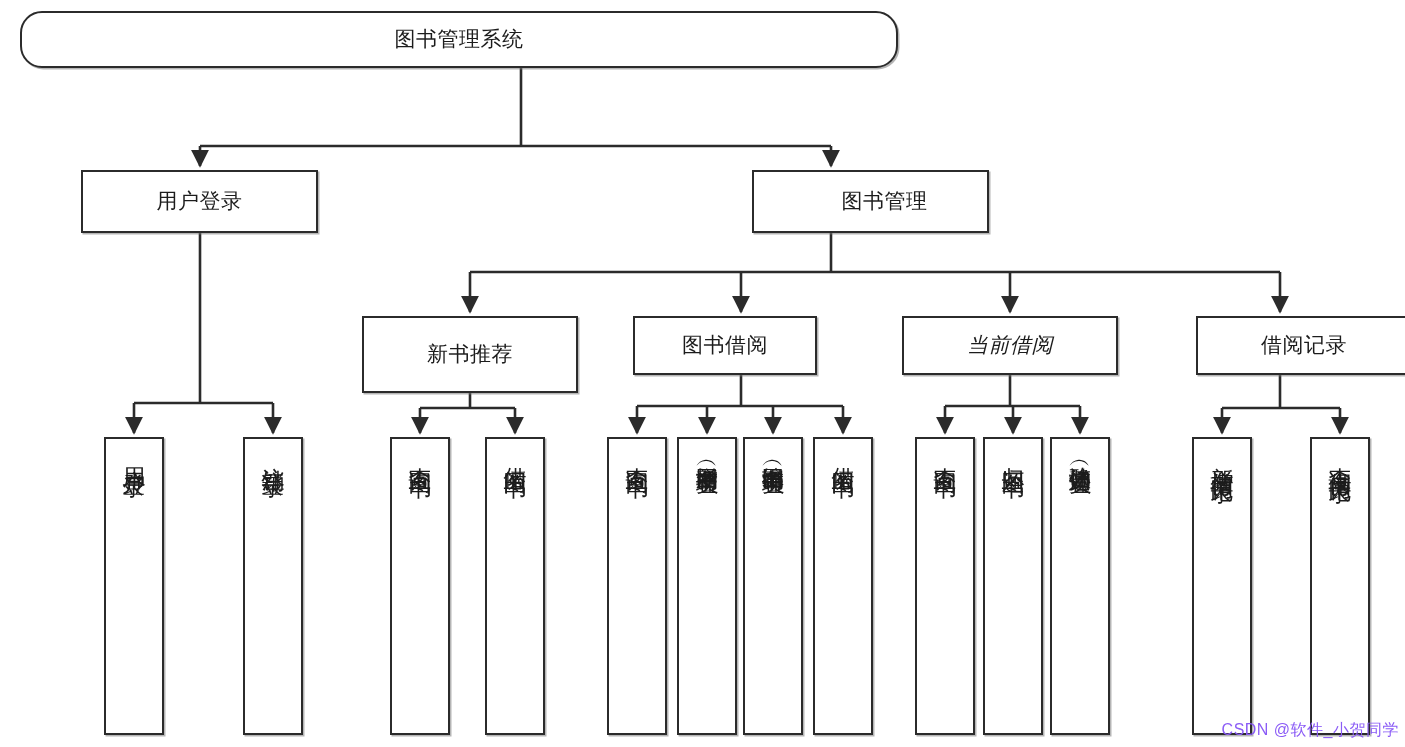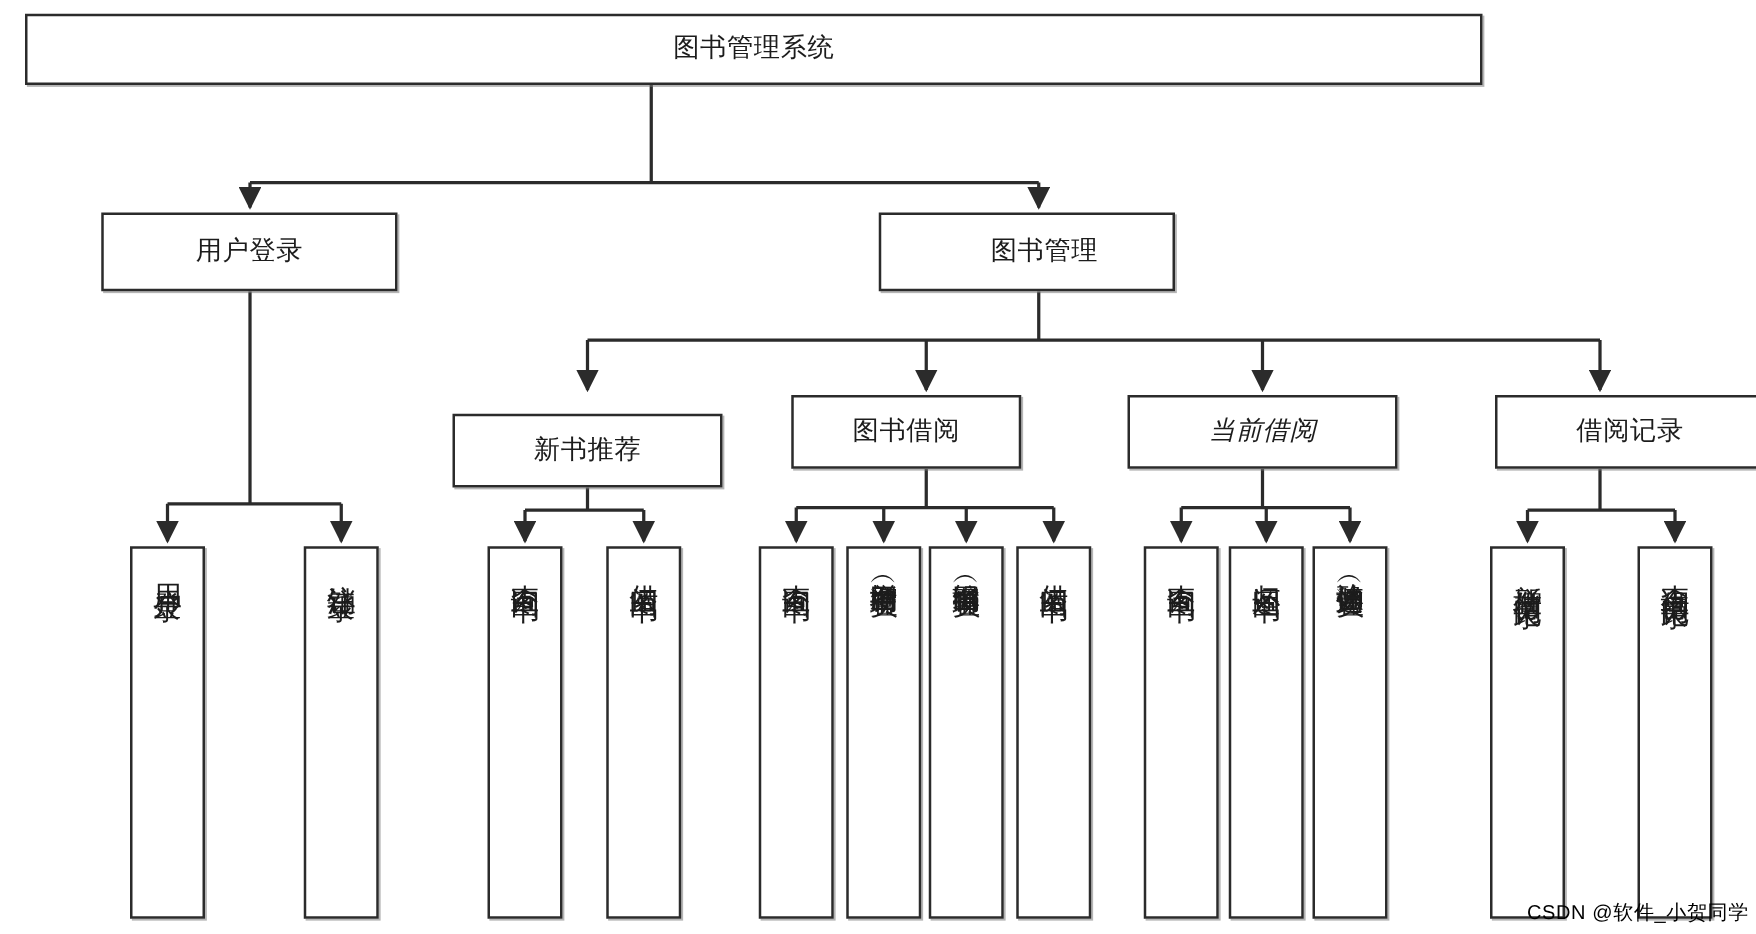--- a/index.html
+++ b/index.html
@@ -60,21 +60,21 @@
   }
   .node.vertical.long .label {
     font-size: 22px;
     letter-spacing: 1px;
   }
   .watermark {
     position: absolute;
     right: 6px;
     bottom: 6px;
     font-size: 16px;
-    color: #000000;
+    color: #8b5cf6;
     letter-spacing: 0.5px;
     white-space: nowrap;
     user-select: none;
   }
 </style>
 </head>
 <body>
 
 <div id="diagram-root">
 
@@ -121,32 +121,32 @@
       <path d="M 1013 406 L 1013 433" marker-end="url(#arrow)"></path>
       <path d="M 1080 406 L 1080 433" marker-end="url(#arrow)"></path>
 
       <path d="M 1280 375 L 1280 408"></path>
       <path d="M 1222 408 L 1340 408"></path>
       <path d="M 1222 408 L 1222 433" marker-end="url(#arrow)"></path>
       <path d="M 1340 408 L 1340 433" marker-end="url(#arrow)"></path>
     </g>
   </svg>
 
-  <div class="node horizontal" style="left: 20px; top: 11px; width: 1166px; height: 57px;">
+  <div class="node horizontal" style="left: 20px; top: 11px; width: 878px; height: 57px; border-radius: 22px;">
     <span class="label">图书管理系统</span>
   </div>
 
   <div class="node horizontal" style="left: 81px; top: 170px; width: 237px; height: 63px;">
     <span class="label">用户登录</span>
   </div>
-  <div class="node horizontal" style="left: 703px; top: 170px; width: 237px; height: 63px; padding-left: 28px;">
+  <div class="node horizontal" style="left: 752px; top: 170px; width: 237px; height: 63px; padding-left: 28px;">
     <span class="label">图书管理</span>
   </div>
 
-  <div class="node horizontal" style="left: 362px; top: 331px; width: 216px; height: 59px;">
+  <div class="node horizontal" style="left: 362px; top: 316px; width: 216px; height: 77px;">
     <span class="label">新书推荐</span>
   </div>
   <div class="node horizontal" style="left: 633px; top: 316px; width: 184px; height: 59px;">
     <span class="label">图书借阅</span>
   </div>
   <div class="node horizontal" style="left: 902px; top: 316px; width: 216px; height: 59px; font-style: italic;">
     <span class="label">当前借阅</span>
   </div>
   <div class="node horizontal" style="left: 1172px; top: 316px; width: 216px; height: 59px; margin-left: 24px;">
     <span class="label">借阅记录</span>

